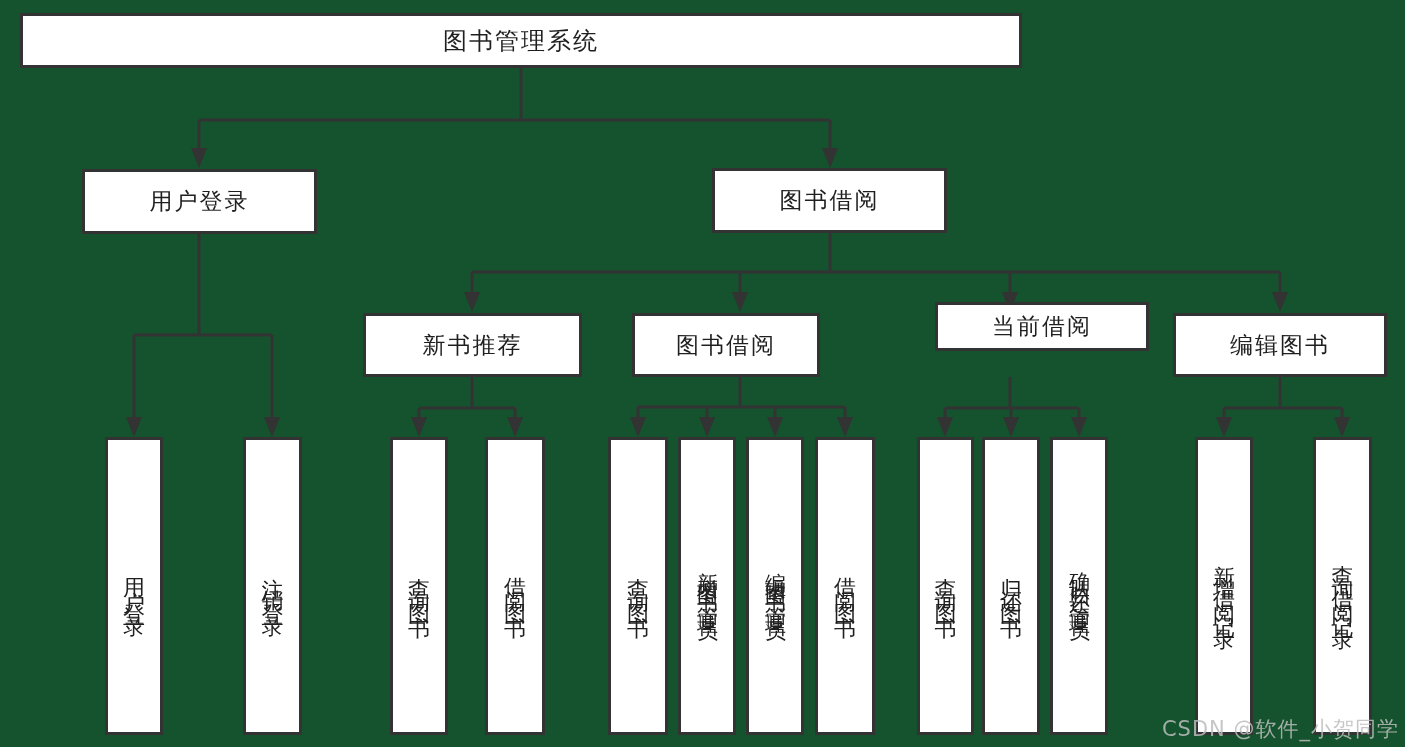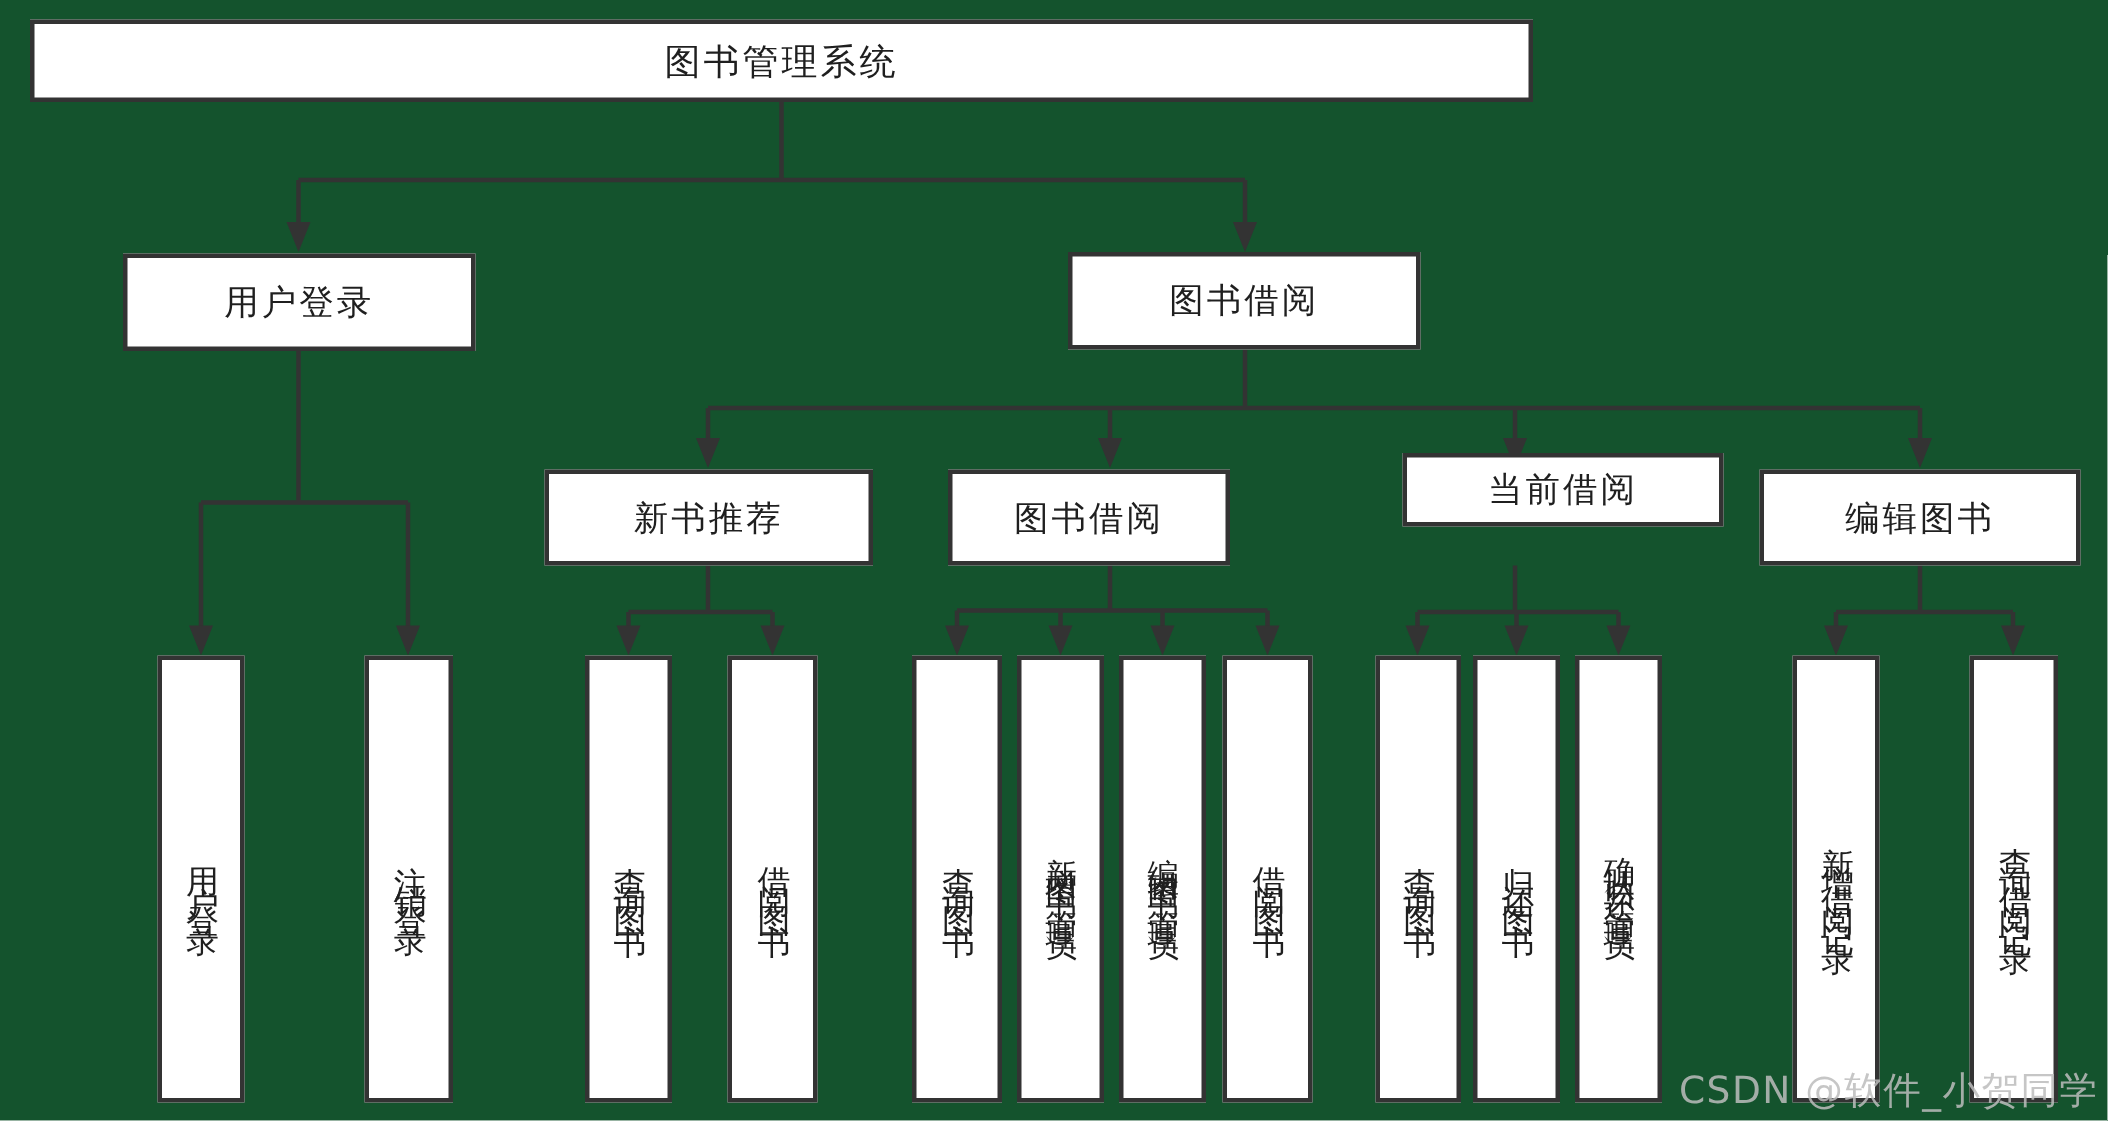--- a/index.html
+++ b/index.html
@@ -36,21 +36,21 @@
     line-height:1;
     white-space:nowrap;
   }
   .vtext.long {
     font-size:21px;
     letter-spacing:7px;
   }
   #watermark {
     position:absolute;
     right:6px; bottom:4px;
-    font-size:25px;
+    font-size:21px;
     color:#bdbdbd;
     opacity:0.85;
     letter-spacing:1px;
     z-index:5;
     white-space:nowrap;
   }
 </style>
 </head>
 <body>
 

